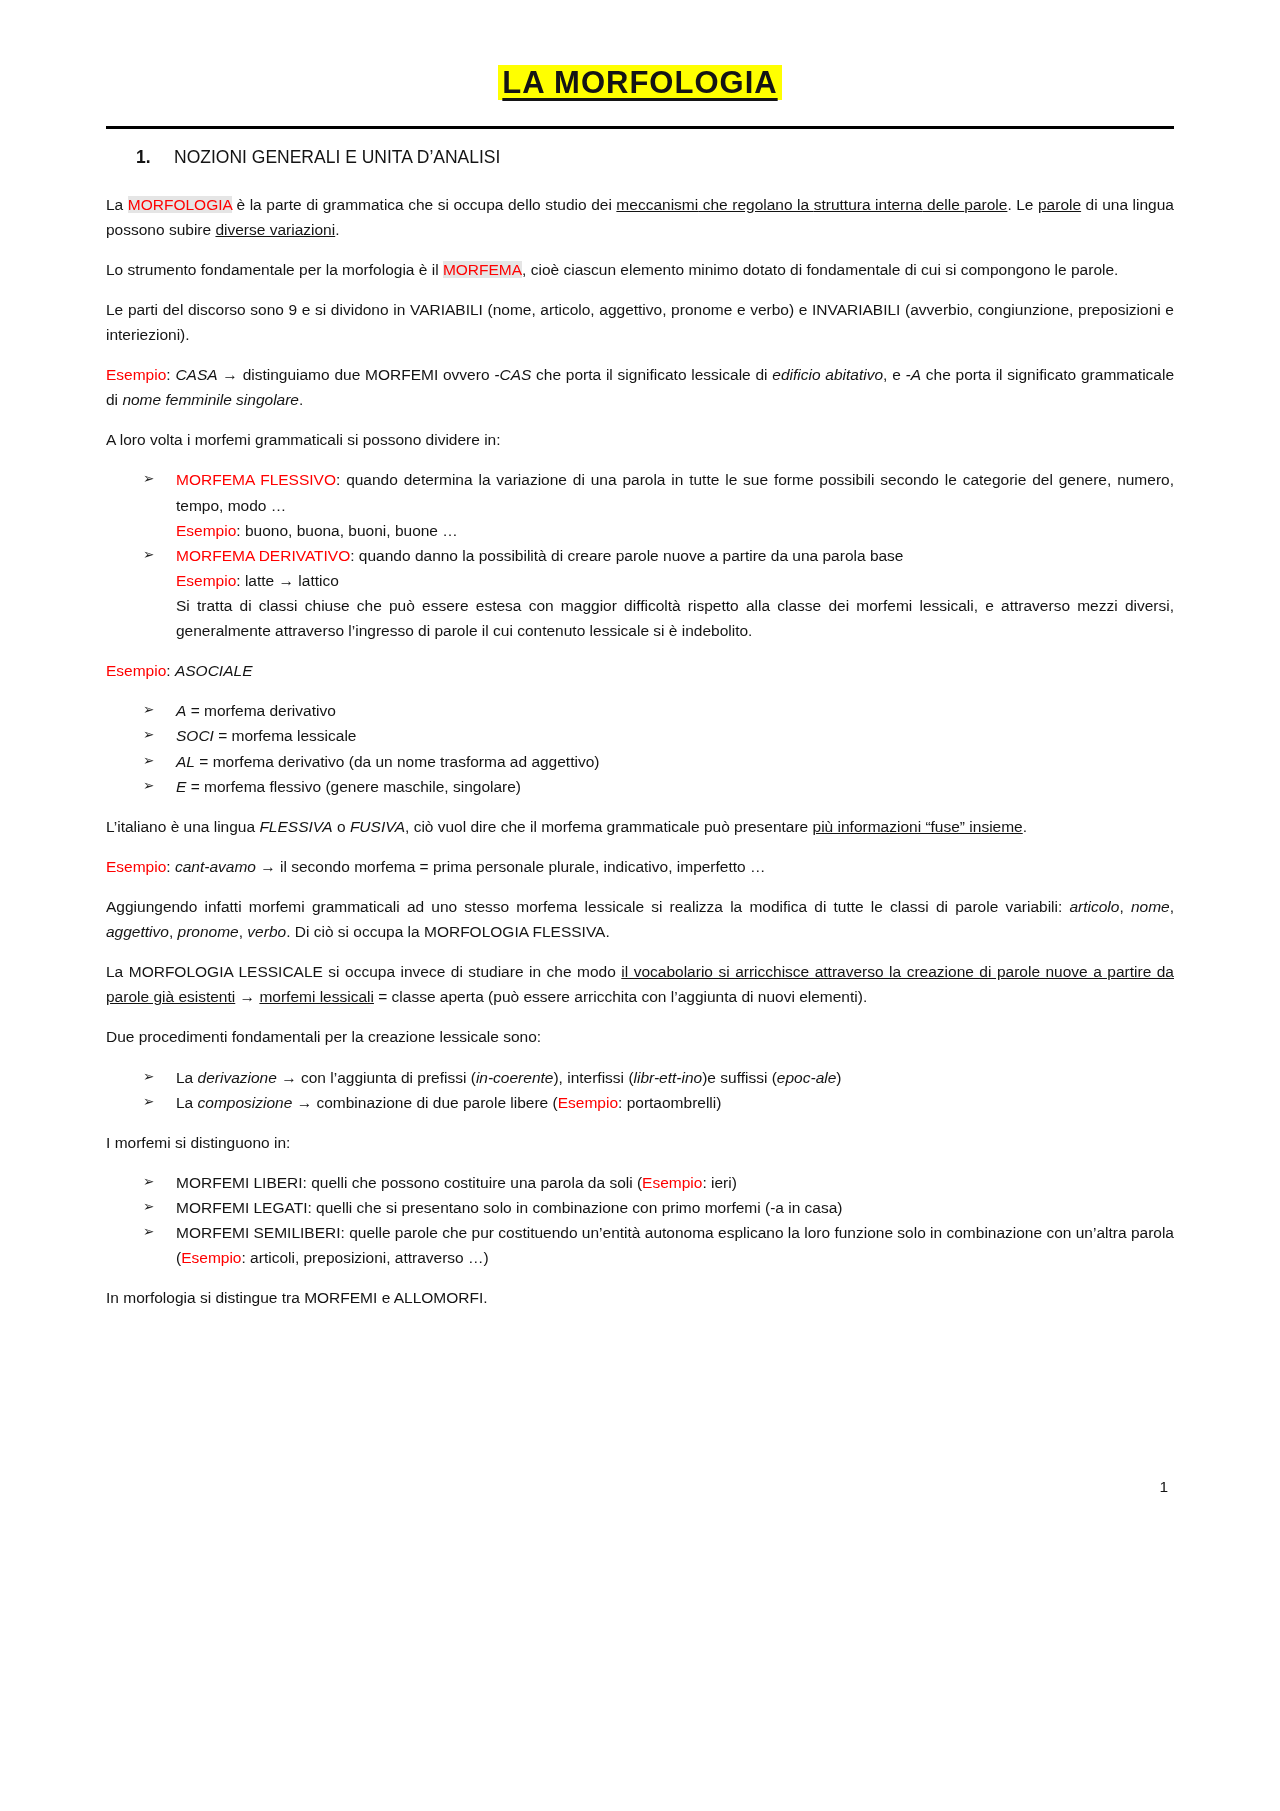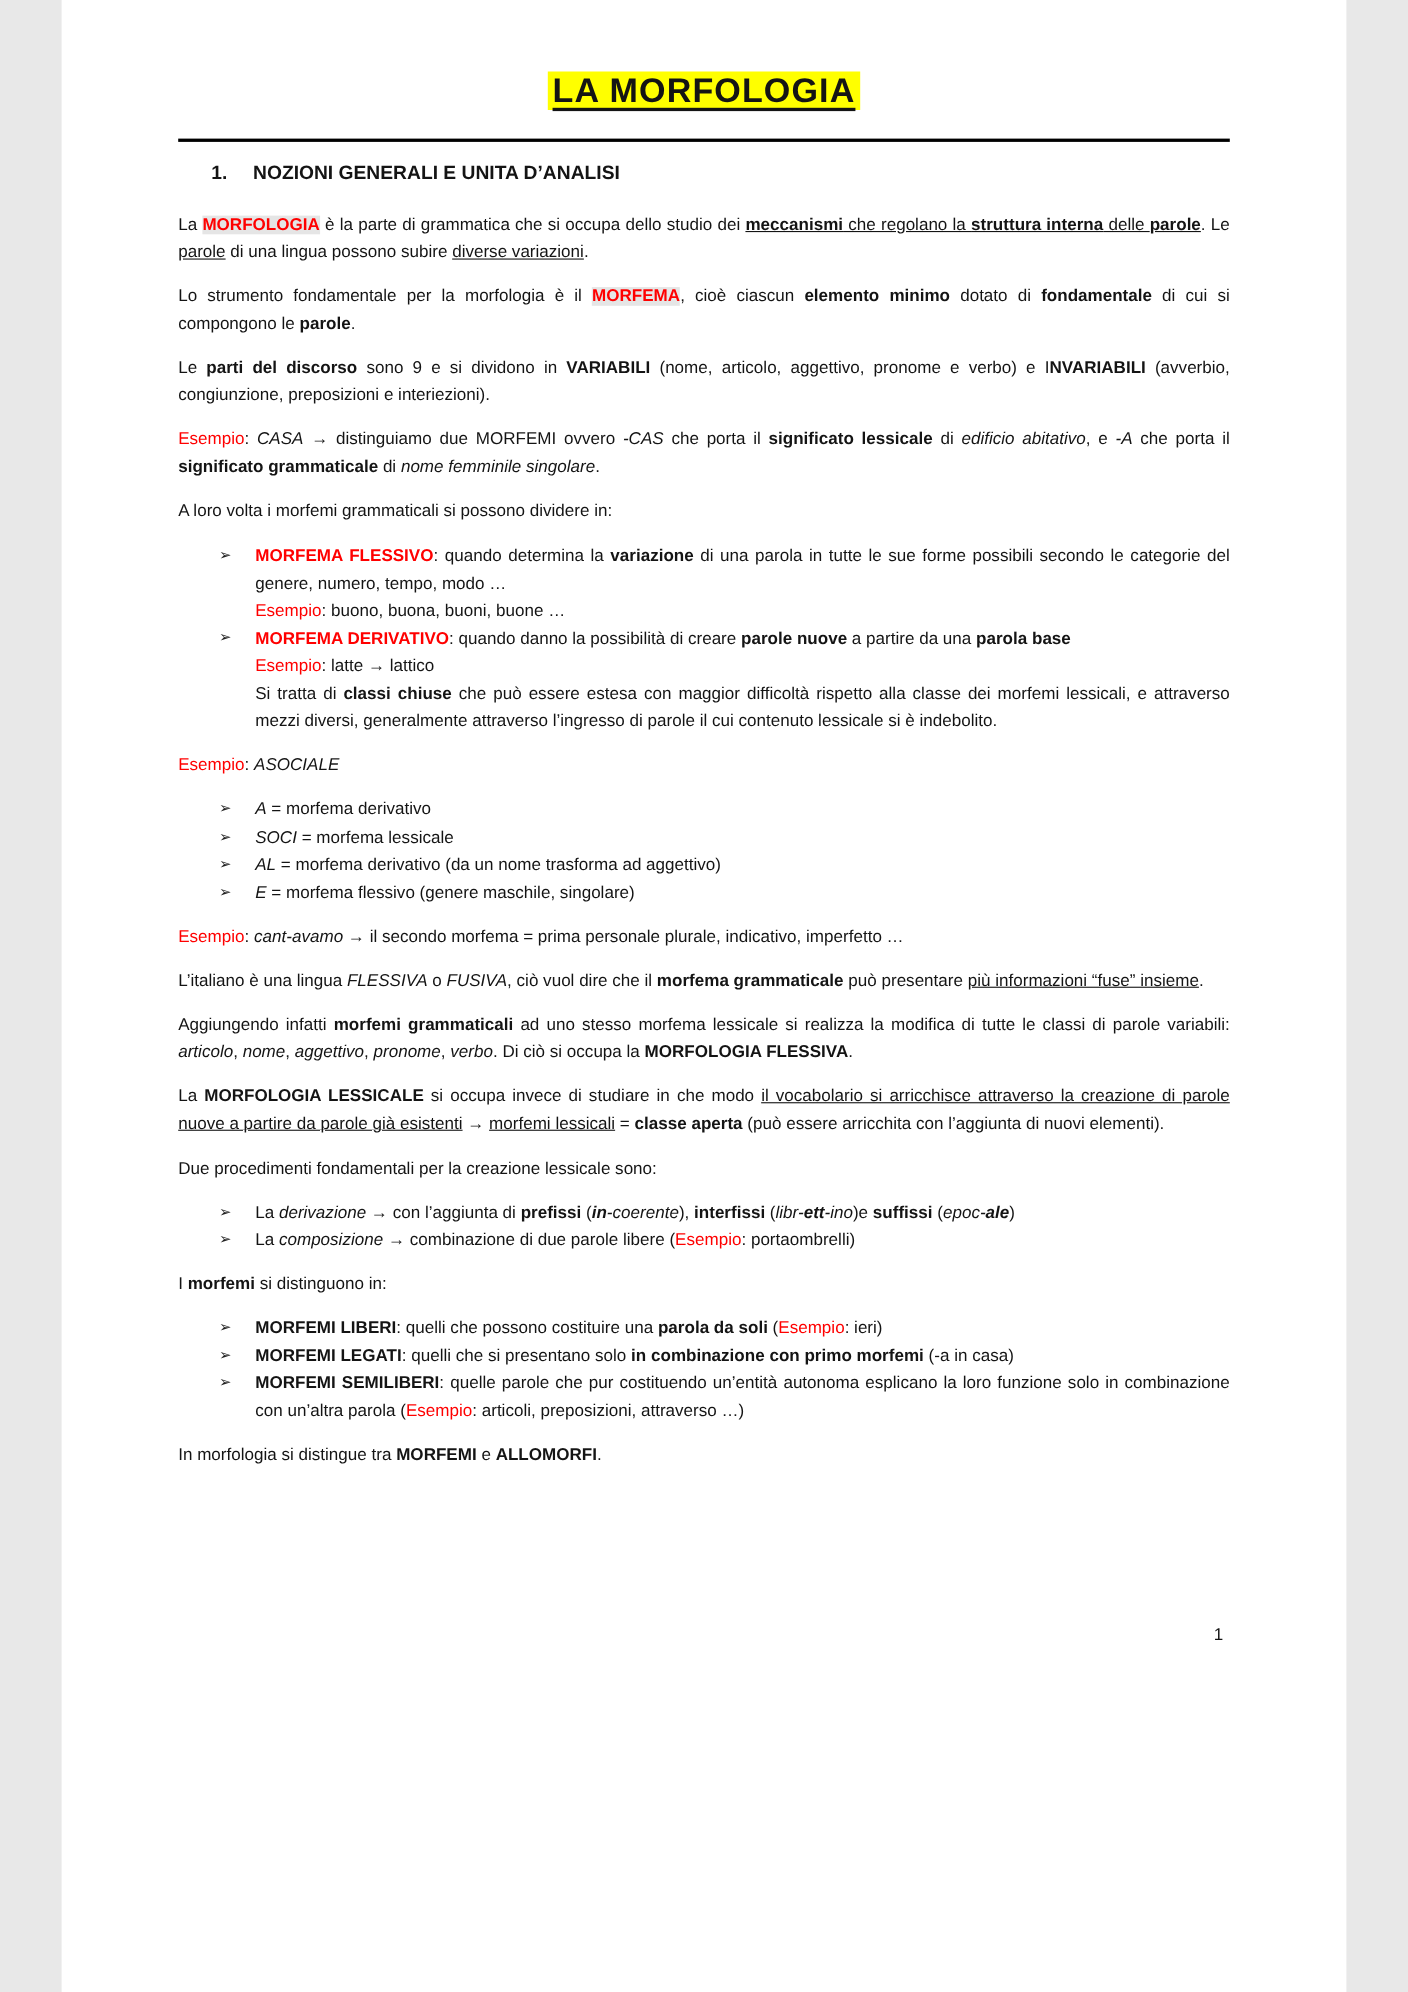--- a/index.html
+++ b/index.html
@@ -1,20 +1,20 @@
 <!DOCTYPE html>
 <html><head>
 <meta charset="utf-8">
 <style>
   * { box-sizing: border-box; margin: 0; padding: 0; }
   html, body { background: #e8e8e8; }
   body { font-family: "Liberation Sans", "DejaVu Sans", sans-serif; }
   .page {
     position: relative;
-    width: 1168px;
+    width: 1280px;
     height: 1811px;
     margin: 0 auto;
     background: #ffffff;
     padding: 58px 106px 0 106px;
     color: #141414;
     font-size: 15.5px;
     line-height: 1.62;
     overflow: hidden;
   }
   h1.doc-title {
@@ -47,21 +47,21 @@
     padding-left: 70px;
     text-align: justify;
   }
   ul.doc-list .marker {
     position: absolute;
     left: 37px;
     top: 1px;
     font-size: 13.5px;
     color: #222;
   }
-  .b { font-weight: 700; }
+  .b { font-weight: 400; }
   .i { font-style: italic; }
   .u { text-decoration: underline; margin-top: 16px; }
   .red { color: #FF0000; }
   .hl { background: #e5e5e5; }
   .page-number {
     position: absolute;
     top: 1474px;
     right: 112px;
     font-size: 15.5px;
     color: #141414;
@@ -85,22 +85,22 @@
         <li><span class="marker">➢</span><span><span class="b red">MORFEMA FLESSIVO</span><span>: quando determina la </span><span class="b">variazione</span><span> di una parola in tutte le sue forme possibili secondo le categorie del genere, numero, tempo, modo …</span><br><span class="red">Esempio</span><span>: buono, buona, buoni, buone …</span></span></li>
         <li><span class="marker">➢</span><span><span class="b red">MORFEMA DERIVATIVO</span><span>: quando danno la possibilità di creare </span><span class="b">parole nuove</span><span> a partire da una </span><span class="b">parola base</span><br><span class="red">Esempio</span><span>: latte → lattico</span><br><span>Si tratta di </span><span class="b">classi chiuse</span><span> che può essere estesa con maggior difficoltà rispetto alla classe dei morfemi lessicali, e attraverso mezzi diversi, generalmente attraverso l’ingresso di parole il cui contenuto lessicale si è indebolito.</span></span></li>
       </ul>
       <p><span class="red">Esempio</span><span>: </span><span class="i">ASOCIALE</span></p>
       <ul class="doc-list">
         <li><span class="marker">➢</span><span><span class="i">A</span><span> = morfema derivativo</span></span></li>
         <li><span class="marker">➢</span><span><span class="i">SOCI</span><span> = morfema lessicale</span></span></li>
         <li><span class="marker">➢</span><span><span class="i">AL</span><span> = morfema derivativo (da un nome trasforma ad aggettivo)</span></span></li>
         <li><span class="marker">➢</span><span><span class="i">E</span><span> = morfema flessivo (genere maschile, singolare)</span></span></li>
       </ul>
+      <p><span>L’italiano è una lingua </span><span class="i">FLESSIVA</span><span> o </span><span class="i">FUSIVA</span><span>, ciò vuol dire che il </span><span class="b">morfema grammaticale</span><span> può presentare </span><span class="u">più informazioni “fuse” insieme</span><span>.</span></p>
       <p><span class="red">Esempio</span><span>: </span><span class="i">cant-avamo</span><span> → il secondo morfema = prima personale plurale, indicativo, imperfetto …</span></p>
-      <p><span>L’italiano è una lingua </span><span class="i">FLESSIVA</span><span> o </span><span class="i">FUSIVA</span><span>, ciò vuol dire che il </span><span class="b">morfema grammaticale</span><span> può presentare </span><span class="u">più informazioni “fuse” insieme</span><span>.</span></p>
       <p><span>Aggiungendo infatti </span><span class="b">morfemi grammaticali</span><span> ad uno stesso morfema lessicale si realizza la modifica di tutte le classi di parole variabili: </span><span class="i">articolo</span><span>, </span><span class="i">nome</span><span>, </span><span class="i">aggettivo</span><span>, </span><span class="i">pronome</span><span>, </span><span class="i">verbo</span><span>. Di ciò si occupa la </span><span class="b">MORFOLOGIA FLESSIVA</span><span>.</span></p>
       <p><span>La </span><span class="b">MORFOLOGIA LESSICALE</span><span> si occupa invece di studiare in che modo </span><span class="u">il vocabolario si arricchisce attraverso la creazione di parole nuove a partire da parole già esistenti</span><span> → </span><span class="u">morfemi lessicali</span><span> = </span><span class="b">classe aperta</span><span> (può essere arricchita con l’aggiunta di nuovi elementi).</span></p>
       <p><span>Due procedimenti fondamentali per la creazione lessicale sono:</span></p>
       <ul class="doc-list">
         <li><span class="marker">➢</span><span><span>La </span><span class="i">derivazione</span><span> → con l’aggiunta di </span><span class="b">prefissi</span><span> (</span><span class="b i">in</span><span class="i">-coerente</span><span>), </span><span class="b">interfissi</span><span> (</span><span class="i">libr-</span><span class="b i">ett</span><span class="i">-ino</span><span>)e </span><span class="b">suffissi</span><span> (</span><span class="i">epoc-</span><span class="b i">ale</span><span>)</span></span></li>
         <li><span class="marker">➢</span><span><span>La </span><span class="i">composizione</span><span> → combinazione di due parole libere (</span><span class="red">Esempio</span><span>: portaombrelli)</span></span></li>
       </ul>
       <p><span>I </span><span class="b">morfemi</span><span> si distinguono in:</span></p>
       <ul class="doc-list">
         <li><span class="marker">➢</span><span><span class="b">MORFEMI LIBERI</span><span>: quelli che possono costituire una </span><span class="b">parola da soli</span><span> (</span><span class="red">Esempio</span><span>: ieri)</span></span></li>

